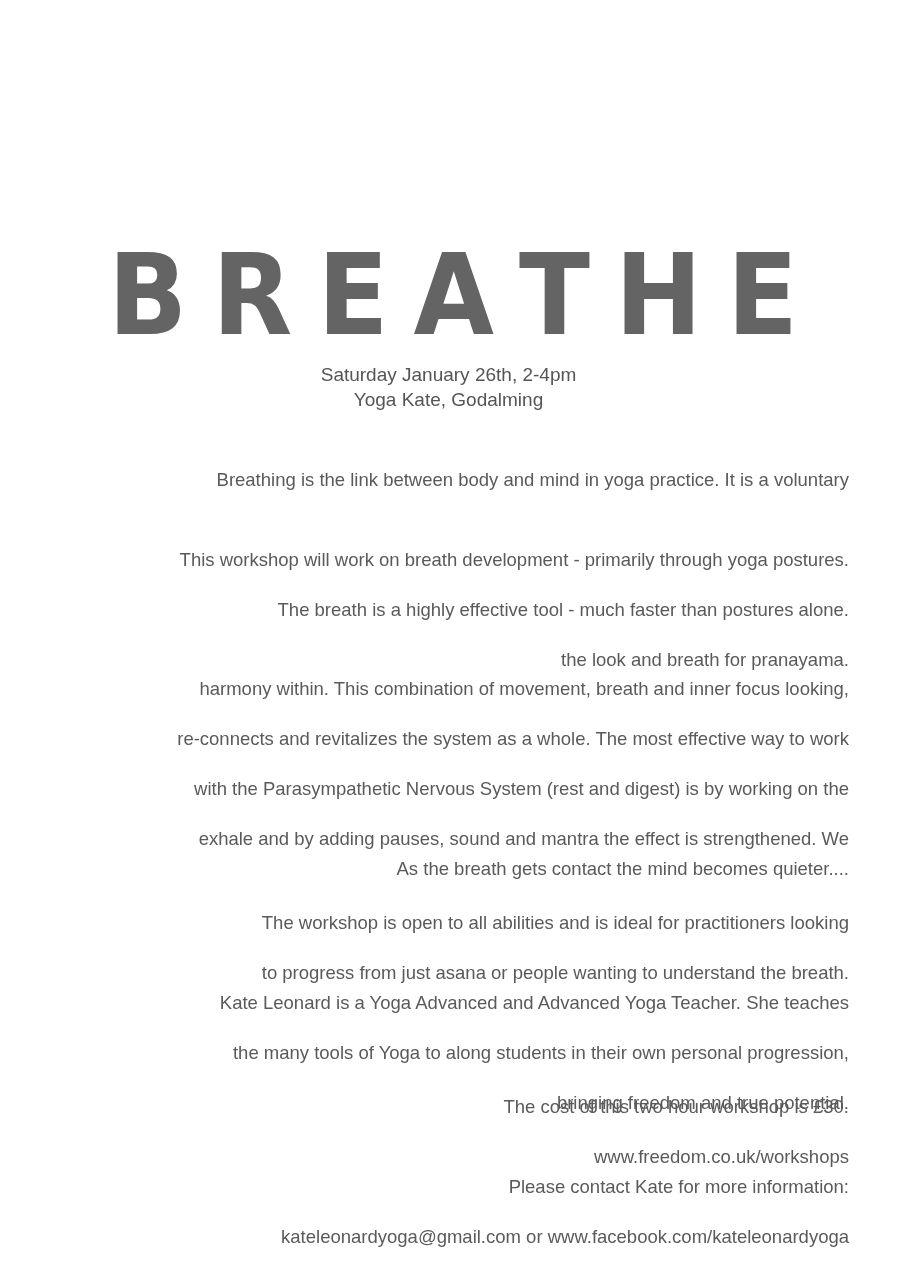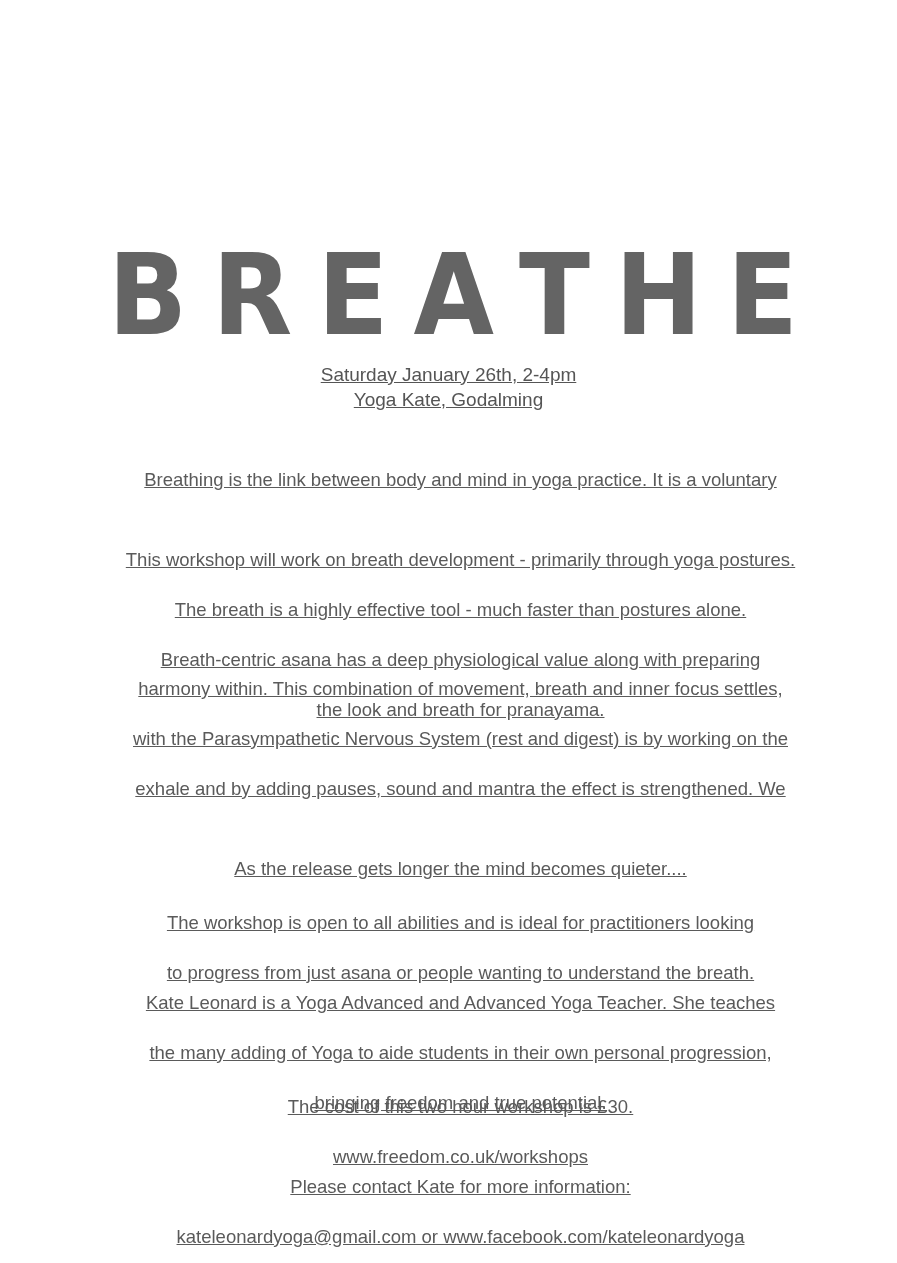--- a/index.html
+++ b/index.html
@@ -46,30 +46,30 @@
       left: 0;
       top: 362px;
       width: 897px;
       text-align: center;
       font-size: 19px;
       line-height: 25px;
       color: #555555;
     }
     .para {
       position: absolute;
-      left: 52px;
+      left: 32px;
       width: 817px;
-      text-align: center;
+      text-align: right;
       font-size: 18.5px;
       line-height: 25px;
       color: #5a5a5a;
       margin: 0;
       white-space: pre-line;
     }
-    .line { display: block; text-decoration: underline; }
+    .line { display: block; }
   </style>
 </head>
 <body>
 
 <div class="title">
   <div class="title-letters">
     <span>B</span>
     <span>R</span>
     <span>E</span>
     <span>A</span>
@@ -84,42 +84,42 @@
   <span class="line">Yoga Kate, Godalming</span>
 </div>
 
 <p class="para" style="top:442px;">
   <span class="line">Breathing is the link between body and mind in yoga practice. It is a voluntary</span>
 </p>
 
 <p class="para" style="top:522px;">
   <span class="line">This workshop will work on breath development - primarily through yoga postures.</span>
   <span class="line">The breath is a highly effective tool - much faster than postures alone.</span>
-  <span class="line">Breath-centric asana has a deep physiological value along with preparing</span>
   <span class="line">the look and breath for pranayama.</span>
 </p>
 
 <p class="para" style="top:651px;">
-  <span class="line">harmony within. This combination of movement, breath and inner focus settles,</span>
+  <span class="line">harmony within. This combination of movement, breath and inner focus looking,</span>
+  <span class="line">re-connects and revitalizes the system as a whole. The most effective way to work</span>
   <span class="line">with the Parasympathetic Nervous System (rest and digest) is by working on the</span>
   <span class="line">exhale and by adding pauses, sound and mantra the effect is strengthened. We</span>
 </p>
 
 <p class="para" style="top:831px;">
-  <span class="line">As the release gets longer the mind becomes quieter....</span>
+  <span class="line">As the breath gets contact the mind becomes quieter....</span>
 </p>
 
 <p class="para" style="top:885px;">
   <span class="line">The workshop is open to all abilities and is ideal for practitioners looking</span>
   <span class="line">to progress from just asana or people wanting to understand the breath.</span>
 </p>
 
 <p class="para" style="top:965px;">
   <span class="line">Kate Leonard is a Yoga Advanced and Advanced Yoga Teacher. She teaches</span>
-  <span class="line">the many adding of Yoga to aide students in their own personal progression,</span>
+  <span class="line">the many tools of Yoga to along students in their own personal progression,</span>
   <span class="line">bringing freedom and true potential.</span>
 </p>
 
 <p class="para" style="top:1069px;">
   <span class="line">The cost of this two hour workshop is £30.</span>
   <span class="line">www.freedom.co.uk/workshops</span>
 </p>
 
 <p class="para" style="top:1149px;">
   <span class="line">Please contact Kate for more information:</span>

